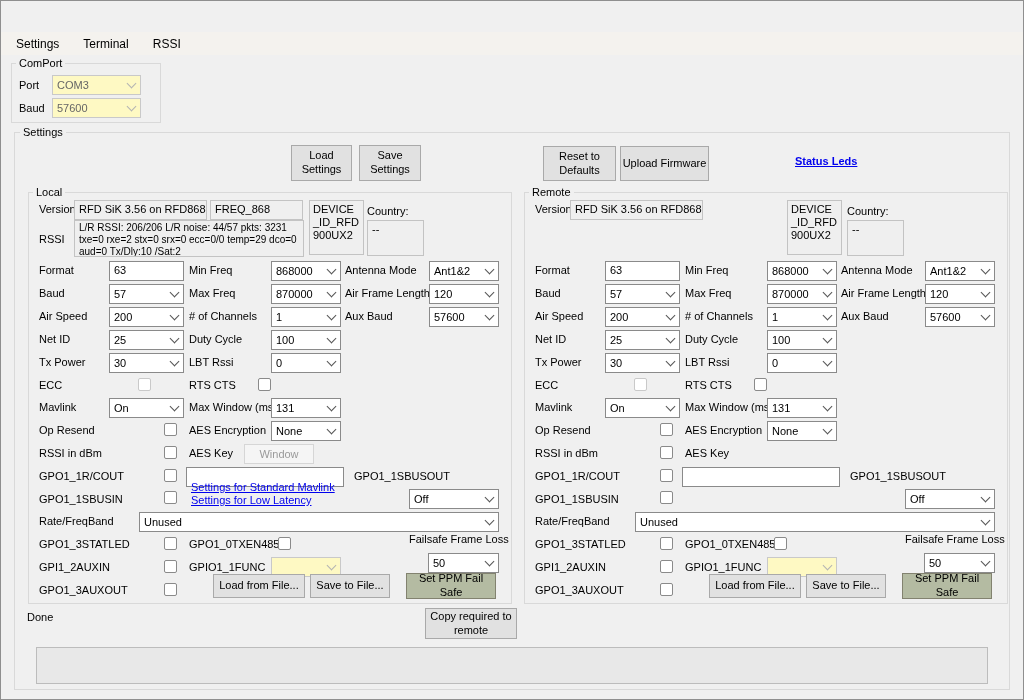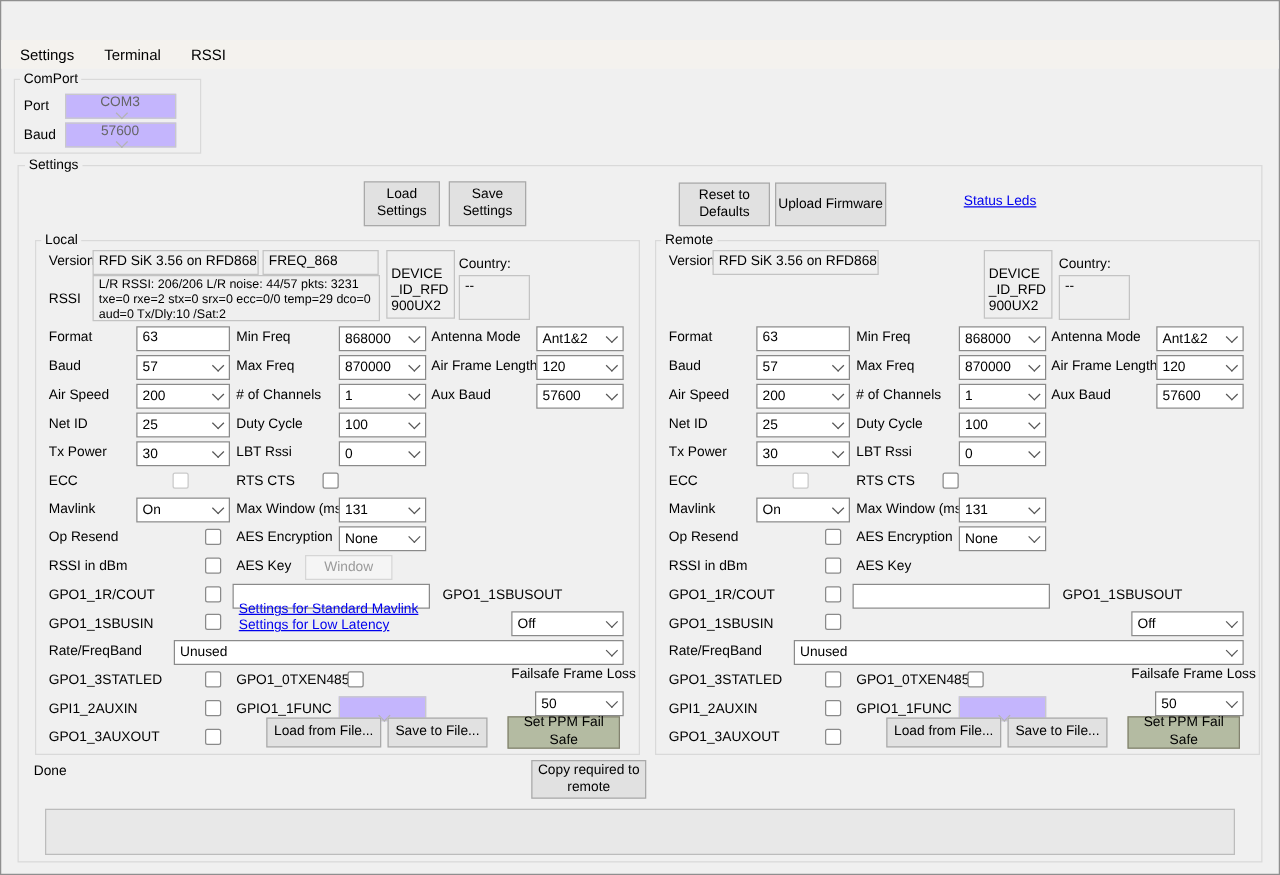--- a/index.html
+++ b/index.html
@@ -21,41 +21,41 @@
   .menubar .mi{padding:2px 2px;}
   
   .lbl{position:absolute;font-size:11px;white-space:nowrap;}
   .tbox{position:absolute;box-sizing:border-box;height:20px;background:#fff;border:1px solid #8a8a8a;
         font-size:11px;padding:2px 4px;overflow:hidden;white-space:nowrap;}
   .ro{background:#efefef;border-color:#c3c3c3;}
   .combo{position:absolute;box-sizing:border-box;height:20px;background:#fff;border:1px solid #8a8a8a;
          font-size:11px;display:flex;align-items:center;justify-content:space-between;padding:0 5px 0 4px;}
   .chev{width:6px;height:6px;border-right:1.4px solid #555;border-bottom:1.4px solid #555;
         transform:rotate(45deg);margin-top:-3px;flex:none;margin-left:3px;}
-  .combo.dis{background:#c4b5fd;border-color:#c9c9c9;color:#666;flex-direction:column;}
+  .combo.dis{background:#fef9c3;border-color:#c9c9c9;color:#666;}
   .combo.dis .chev{border-color:#b3b3b3;}
   .cb{position:absolute;width:13px;height:13px;box-sizing:border-box;background:#fff;border:1px solid #8a8a8a;border-radius:2px;}
   .cb.dis{border-color:#c9c9c9;}
   .btn{position:absolute;box-sizing:border-box;background:#e1e1e1;border:1px solid #a9a9a9;font-size:11px;
        display:flex;align-items:center;justify-content:center;text-align:center;line-height:1.25;}
   .btn.ppm{background:#b4bba2;border-color:#82826f;}
   .btn.white{background:#fff;border-radius:4px;border-color:#bdbdbd;font-size:12px;}
   .link{position:absolute;font-size:11px;color:#0000ee;text-decoration:underline;white-space:nowrap;line-height:1.15;}
   .group{position:absolute;box-sizing:border-box;border:1px solid #d9d9d9;}
   .glabel{position:absolute;font-size:11px;background:#f0f0f0;padding:0 3px;white-space:nowrap;z-index:2;}
   
   .logo{position:absolute;left:695px;top:57px;width:327px;height:61px;display:flex;align-items:center;}
   .logo-rf{width:101px;height:57px;background:#0a0a0a;border-radius:10px;color:#fff;display:flex;
            align-items:center;justify-content:center;font-size:46px;font-weight:800;letter-spacing:-3px;
            font-family:"DejaVu Sans",sans-serif;}
   .logo-design{font-size:47px;font-weight:800;color:#0d0d0d;letter-spacing:-1px;margin-left:5px;
                font-family:"DejaVu Sans",sans-serif;transform:scaleY(1.04);}
   
   .multibox{white-space:normal;line-height:12px;font-size:10px;padding:1px 4px;}
-  .devbox{white-space:normal;word-break:break-all;line-height:13px;padding:12px 3px;}
+  .devbox{white-space:normal;word-break:break-all;line-height:13px;padding:2px 3px;}
   .keybox{position:absolute;box-sizing:border-box;height:20px;background:#f5f5f5;border:1px solid #d6d6d6;
           font-size:11px;color:#9a9a9a;display:flex;align-items:center;justify-content:center;}
   .progress{position:absolute;box-sizing:border-box;background:#e8e8e8;border:1px solid #bcbcbc;}
 </style>
 </head>
 <body>
 
 <div class="win">
 
 
@@ -88,21 +88,21 @@
     </div>
   <div class="btn" style="left:359px;top:145px;width:62px;height:36px;">
       <span>Save Settings</span>
     </div>
   <div class="btn" style="left:543px;top:146px;width:73px;height:35px;">
       <span>Reset to Defaults</span>
     </div>
   <div class="btn" style="left:620px;top:146px;width:89px;height:35px;">
       <span>Upload Firmware</span>
     </div>
-  <span class="link" style="left:771px;top:155px;">Status Leds</span>
+  <span class="link" style="left:795px;top:155px;font-weight:bold;">Status Leds</span>
 
   <span class="glabel" style="left:33px;top:186px;">Local</span>
   <div class="group" style="left:28px;top:192px;width:484px;height:412px;">
     <span class="lbl" style="left:10px;top:10px;">Version</span>
     <div class="tbox ro" style="left:45px;top:7px;width:133px;">RFD SiK 3.56 on RFD868UX2</div>
     <div class="tbox ro" style="left:181px;top:7px;width:93px;">FREQ_868</div>
     <div class="tbox ro devbox" style="left:280px;top:7px;width:55px;height:55px;">DEVICE_ID_RFD900UX2</div>
     <span class="lbl" style="left:338px;top:12px;">Country:</span>
     <div class="tbox ro" style="left:338px;top:27px;width:57px;height:36px;">--</div>
     <span class="lbl" style="left:10px;top:40px;">RSSI</span>

